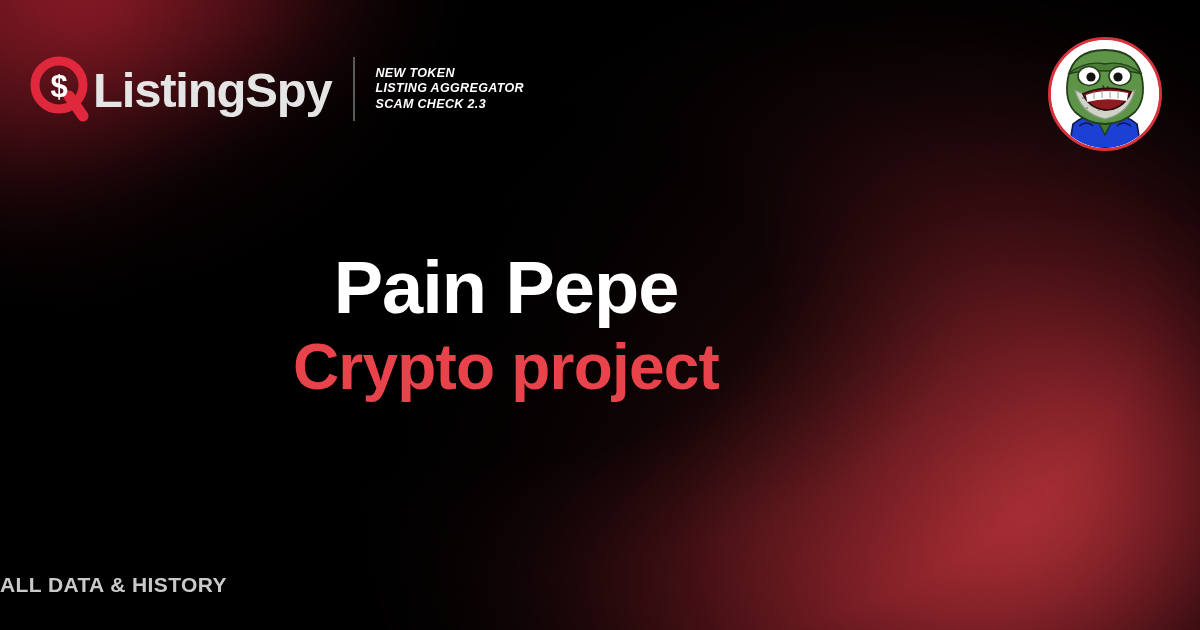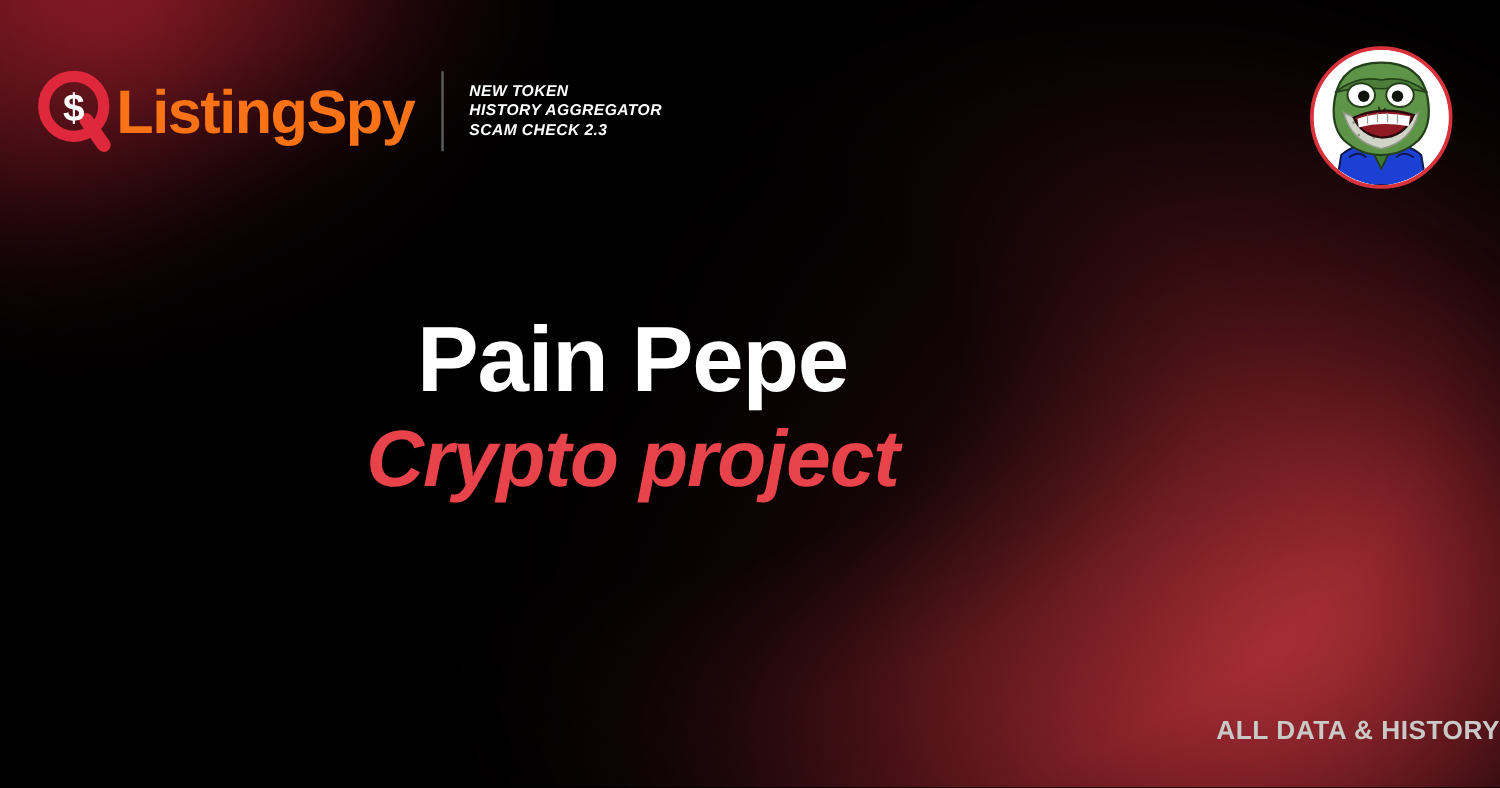--- a/index.html
+++ b/index.html
@@ -155,30 +155,29 @@
     letter-spacing: -1px;
     margin: 0;
   }
   .subtitle {
     color: #e8424b;
     font-size: 64px;
     font-weight: bold;
     line-height: 74px;
     letter-spacing: -0.8px;
     margin: 0;
-    font-style: italic;
   }
 
   
   .footer {
     position: absolute;
     left: 0;
     bottom: 33px;
     width: 1200px;
-    text-align: right;
+    text-align: left;
     color: #c9c9c7;
     font-size: 21px;
     font-weight: bold;
     letter-spacing: 0.4px;
   }
 </style>
 </head>
 <body>
 
 <div id="card">
@@ -193,27 +192,27 @@
   <div class="header">
 
     <div class="brand">
       <span class="logo-mark">
         <svg viewBox="0 0 60 74" xmlns="http://www.w3.org/2000/svg">
           <line x1="39" y1="44" x2="53" y2="64" stroke="#e0283c" stroke-width="11" stroke-linecap="round"></line>
           <circle cx="29" cy="33" r="24" fill="none" stroke="#e0283c" stroke-width="9"></circle>
           <text x="29" y="45" text-anchor="middle" font-family="Liberation Sans, sans-serif" font-size="31" font-weight="bold" fill="#ffffff">$</text>
         </svg>
       </span>
-      <span class="logo-word" style="color:#f97316">ListingSpy</span>
+      <span class="logo-word" style="color:#e5e5e5">ListingSpy</span>
 
       <span class="divider"></span>
 
       <span class="tagline">
         <span>NEW TOKEN</span><br>
-        <span>HISTORY AGGREGATOR</span><br>
+        <span>LISTING AGGREGATOR</span><br>
         <span>SCAM CHECK 2.3</span>
       </span>
     </div>
 
     <div class="avatar">
       <svg viewBox="0 0 108 108" xmlns="http://www.w3.org/2000/svg">
         <defs>
           <clipPath id="circ">
               <circle cx="54" cy="54" r="54"></circle>
             </clipPath>

